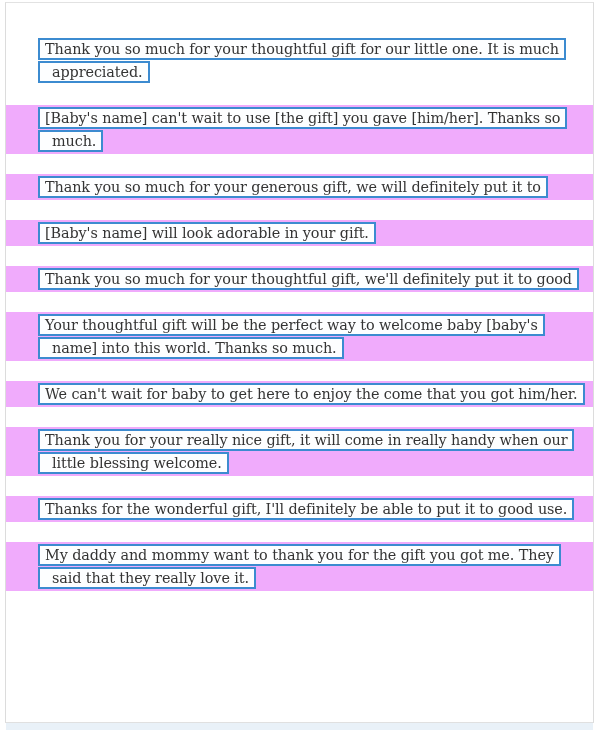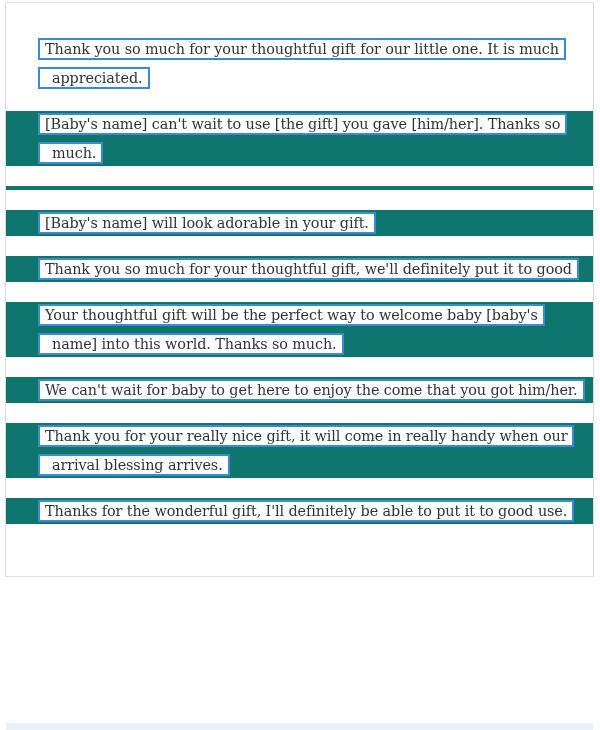--- a/index.html
+++ b/index.html
@@ -15,50 +15,50 @@
     position: relative;
     width: 600px;
     height: 730px;
     background: #ffffff;
   }
   .page {
     position: absolute;
     left: 5px;
     top: 2px;
     width: 589px;
-    height: 575px;
+    height: 721px;
     box-sizing: border-box;
     background: #ffffff;
     border-top: 1px solid #e2e2e2;
     border-left: 1px solid #dcdcdc;
     border-right: 1px solid #dcdcdc;
     border-bottom: 1px solid #e0e0e0;
     padding-top: 33px;
     overflow: hidden;
   }
   .row {
     margin: 0 0 20px 0;
     padding: 2px 0 2px 32px;
   }
   .row.banded {
-    background: #0f766e;
+    background: #f0abfc;
   }
   .line {
     display: table;
     white-space: nowrap;
     border: 2px solid #3c8bd0;
     background: #fdfeff;
     padding: 0 5px;
     font-size: 14.4px;
     line-height: 18px;
     letter-spacing: -0.1px;
     color: #343434;
   }
   .line + .line {
-    margin-top: 7px;
+    margin-top: 1px;
     padding-left: 12px;
   }
   .below-page-band {
     position: absolute;
     left: 6px;
     top: 723px;
     width: 587px;
     height: 7px;
     background: #e9f1f8;
   }
@@ -73,20 +73,21 @@
       <div class="line">Thank you so much for your thoughtful gift for our little one. It is much</div>
       <div class="line">appreciated.</div>
     </div>
 
     <div class="row banded">
       <div class="line">[Baby's name] can't wait to use [the gift] you gave [him/her]. Thanks so</div>
       <div class="line">much.</div>
     </div>
 
     <div class="row banded">
+      <div class="line">Thank you so much for your generous gift, we will definitely put it to</div>
     </div>
 
     <div class="row banded">
       <div class="line">[Baby's name] will look adorable in your gift.</div>
     </div>
 
     <div class="row banded">
       <div class="line">Thank you so much for your thoughtful gift, we'll definitely put it to good</div>
     </div>
 
@@ -94,24 +95,28 @@
       <div class="line">Your thoughtful gift will be the perfect way to welcome baby [baby's</div>
       <div class="line">name] into this world. Thanks so much.</div>
     </div>
 
     <div class="row banded">
       <div class="line">We can't wait for baby to get here to enjoy the come that you got him/her.</div>
     </div>
 
     <div class="row banded">
       <div class="line">Thank you for your really nice gift, it will come in really handy when our</div>
-      <div class="line">arrival blessing arrives.</div>
+      <div class="line">little blessing welcome.</div>
     </div>
 
     <div class="row banded">
       <div class="line">Thanks for the wonderful gift, I'll definitely be able to put it to good use.</div>
     </div>
 
+    <div class="row banded">
+      <div class="line">My daddy and mommy want to thank you for the gift you got me. They</div>
+      <div class="line">said that they really love it.</div>
+    </div>
 
 
   </div>
   <div class="below-page-band"></div>
 </div>
 
 </body></html>

